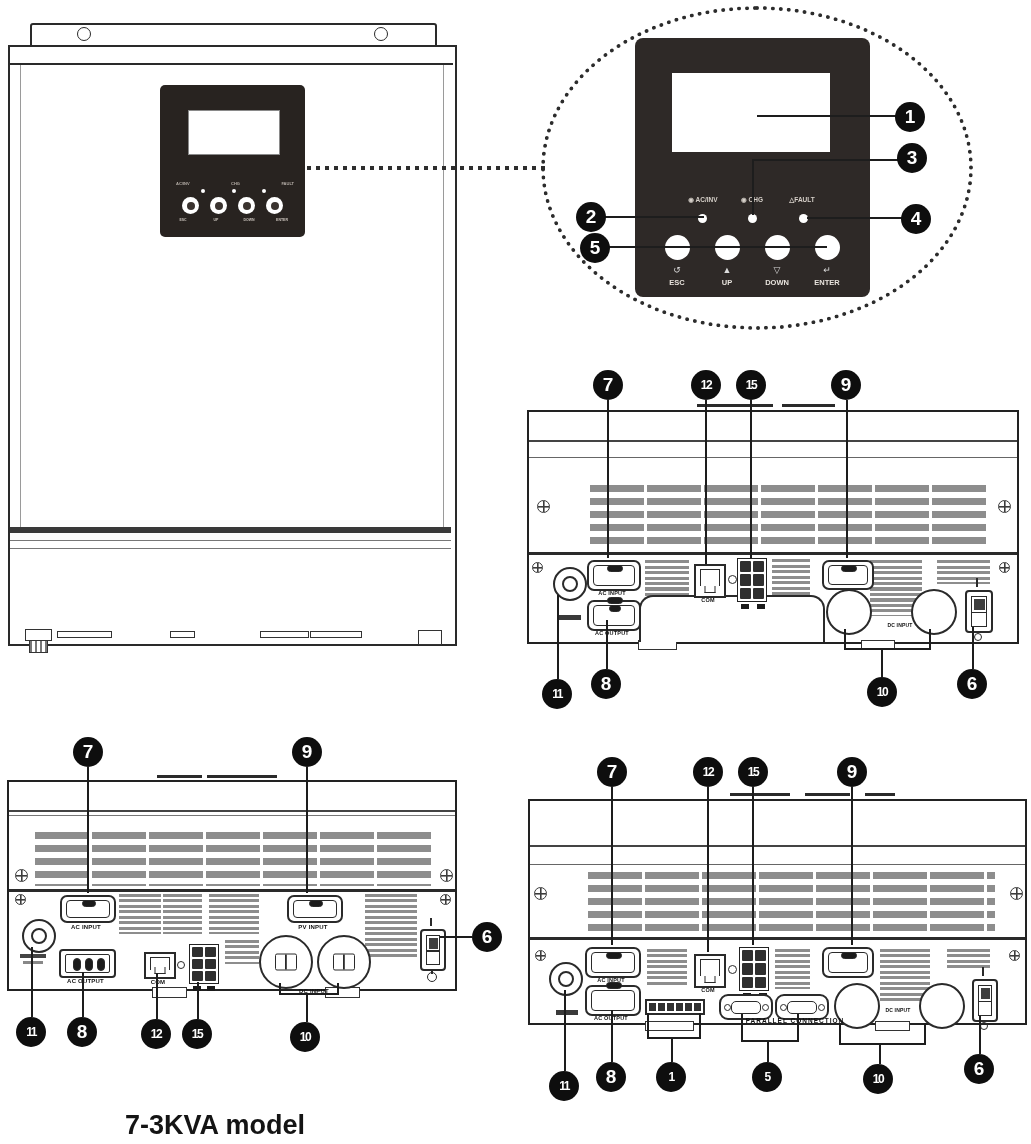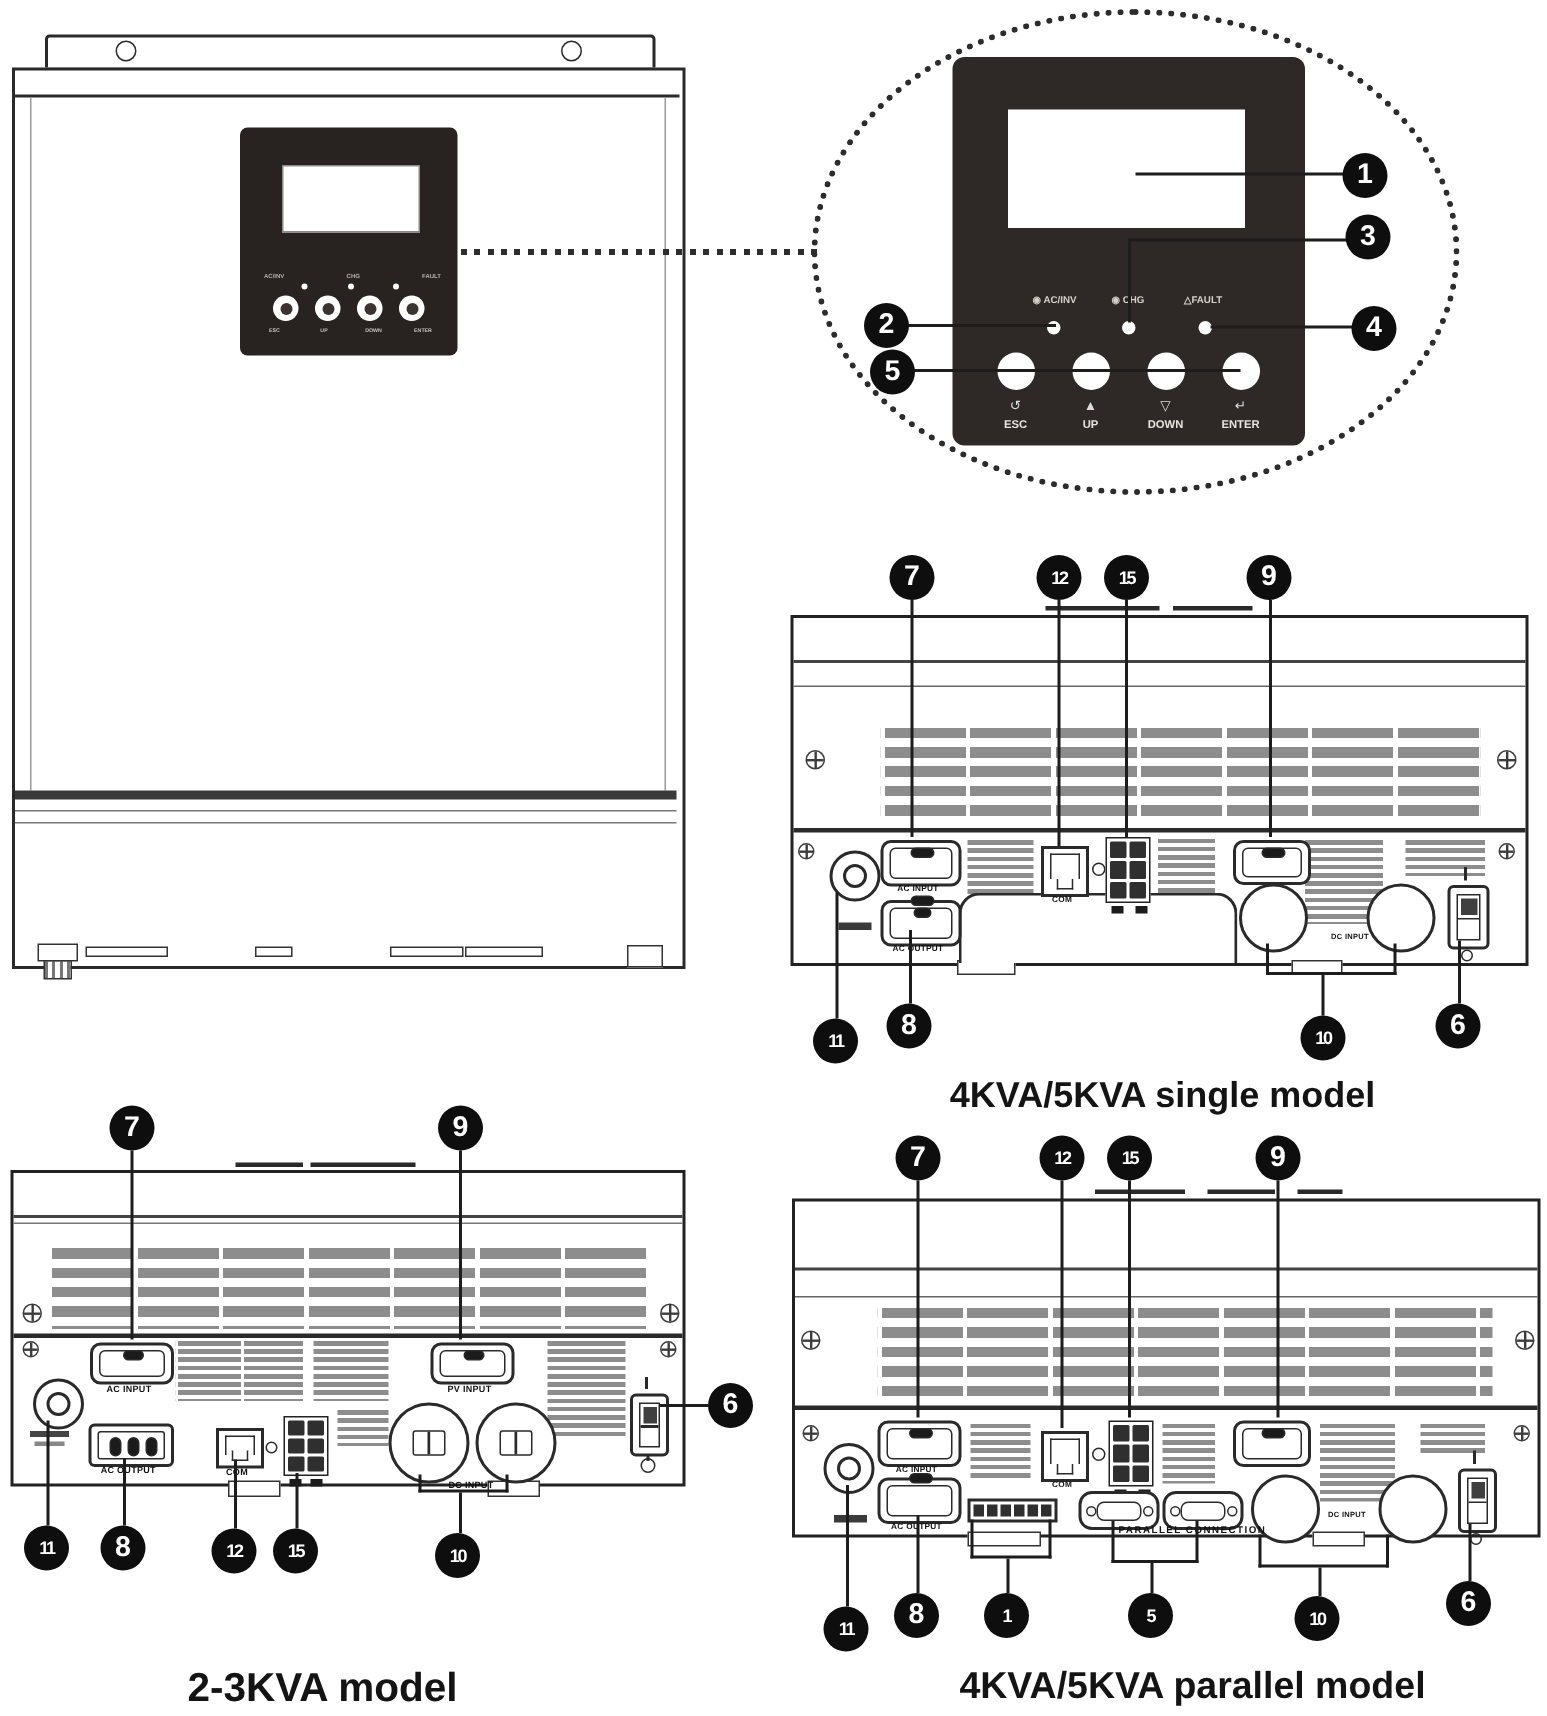--- a/index.html
+++ b/index.html
@@ -254,21 +254,20 @@
     <div class="ln" style="left:414px;top:259px;width:2.2px;height:21px;"></div>
     <div class="ln" style="left:329px;top:278px;width:87px;height:2.2px;"></div>
     <div class="ln" style="left:366px;top:280px;width:2.2px;height:27px;"></div>
     <div class="ln" style="left:457px;top:257px;width:2.2px;height:42px;"></div>
 
     <div class="co d2" style="left:27px;top:309px;">11</div>
     <div class="co" style="left:76px;top:299px;">8</div>
     <div class="co d2" style="left:352px;top:307px;">10</div>
     <div class="co" style="left:442px;top:299px;">6</div>
 
-    <div class="cap" style="left:50px;top:348px;width:420px;font-size:24px;">4KVA/5KVA single model</div>
   </div>
 
   <div class="grp" style="left:5px;top:735px;width:502px;height:410px;">
     <div class="co" style="left:68px;top:2px;">7</div>
     <div class="co" style="left:287px;top:2px;">9</div>
     <div class="ln" style="left:82px;top:32px;width:2.2px;height:126px;"></div>
     <div class="ln" style="left:301px;top:32px;width:2.2px;height:126px;"></div>
 
     <div class="dash" style="left:152px;top:40px;width:45px;"></div>
     <div class="dash" style="left:202px;top:40px;width:70px;"></div>
@@ -361,21 +360,21 @@
     <div class="ln" style="left:301px;top:260px;width:2.2px;height:27px;"></div>
     <div class="ln" style="left:435px;top:201px;width:32px;height:2.2px;"></div>
 
     <div class="co d2" style="left:11px;top:282px;">11</div>
     <div class="co" style="left:62px;top:282px;">8</div>
     <div class="co d2" style="left:136px;top:284px;">12</div>
     <div class="co d2" style="left:177px;top:284px;">15</div>
     <div class="co d2" style="left:285px;top:287px;">10</div>
     <div class="co" style="left:467px;top:187px;">6</div>
 
-    <div class="cap" style="left:50px;top:376px;width:320px;font-size:27px;">2-3KVA model</div>
+    <div class="cap" style="left:50px;top:376px;width:320px;font-size:27px;">7-3KVA model</div>
   </div>
 
   <div class="grp" style="left:515px;top:757px;width:516px;height:388px;">
     <div class="co" style="left:82px;top:0;">7</div>
     <div class="co d2" style="left:178px;top:0;">12</div>
     <div class="co d2" style="left:223px;top:0;">15</div>
     <div class="co" style="left:322px;top:0;">9</div>
     <div class="ln" style="left:96px;top:30px;width:2.2px;height:158px;"></div>
     <div class="ln" style="left:192px;top:30px;width:2.2px;height:165px;"></div>
     <div class="ln" style="left:237px;top:30px;width:2.2px;height:158px;"></div>
@@ -490,16 +489,15 @@
     <div class="ln" style="left:364px;top:288px;width:2.2px;height:19px;"></div>
     <div class="ln" style="left:464px;top:259px;width:2.2px;height:38px;"></div>
 
     <div class="co d2" style="left:34px;top:314px;">11</div>
     <div class="co" style="left:81px;top:305px;">8</div>
     <div class="co d2" style="left:141px;top:305px;">1</div>
     <div class="co d2" style="left:237px;top:305px;">5</div>
     <div class="co d2" style="left:348px;top:307px;">10</div>
     <div class="co" style="left:449px;top:297px;">6</div>
 
-    <div class="cap" style="left:110px;top:354px;width:340px;font-size:25px;">4KVA/5KVA parallel model</div>
   </div>
 
 </div>
 
 </body></html>

